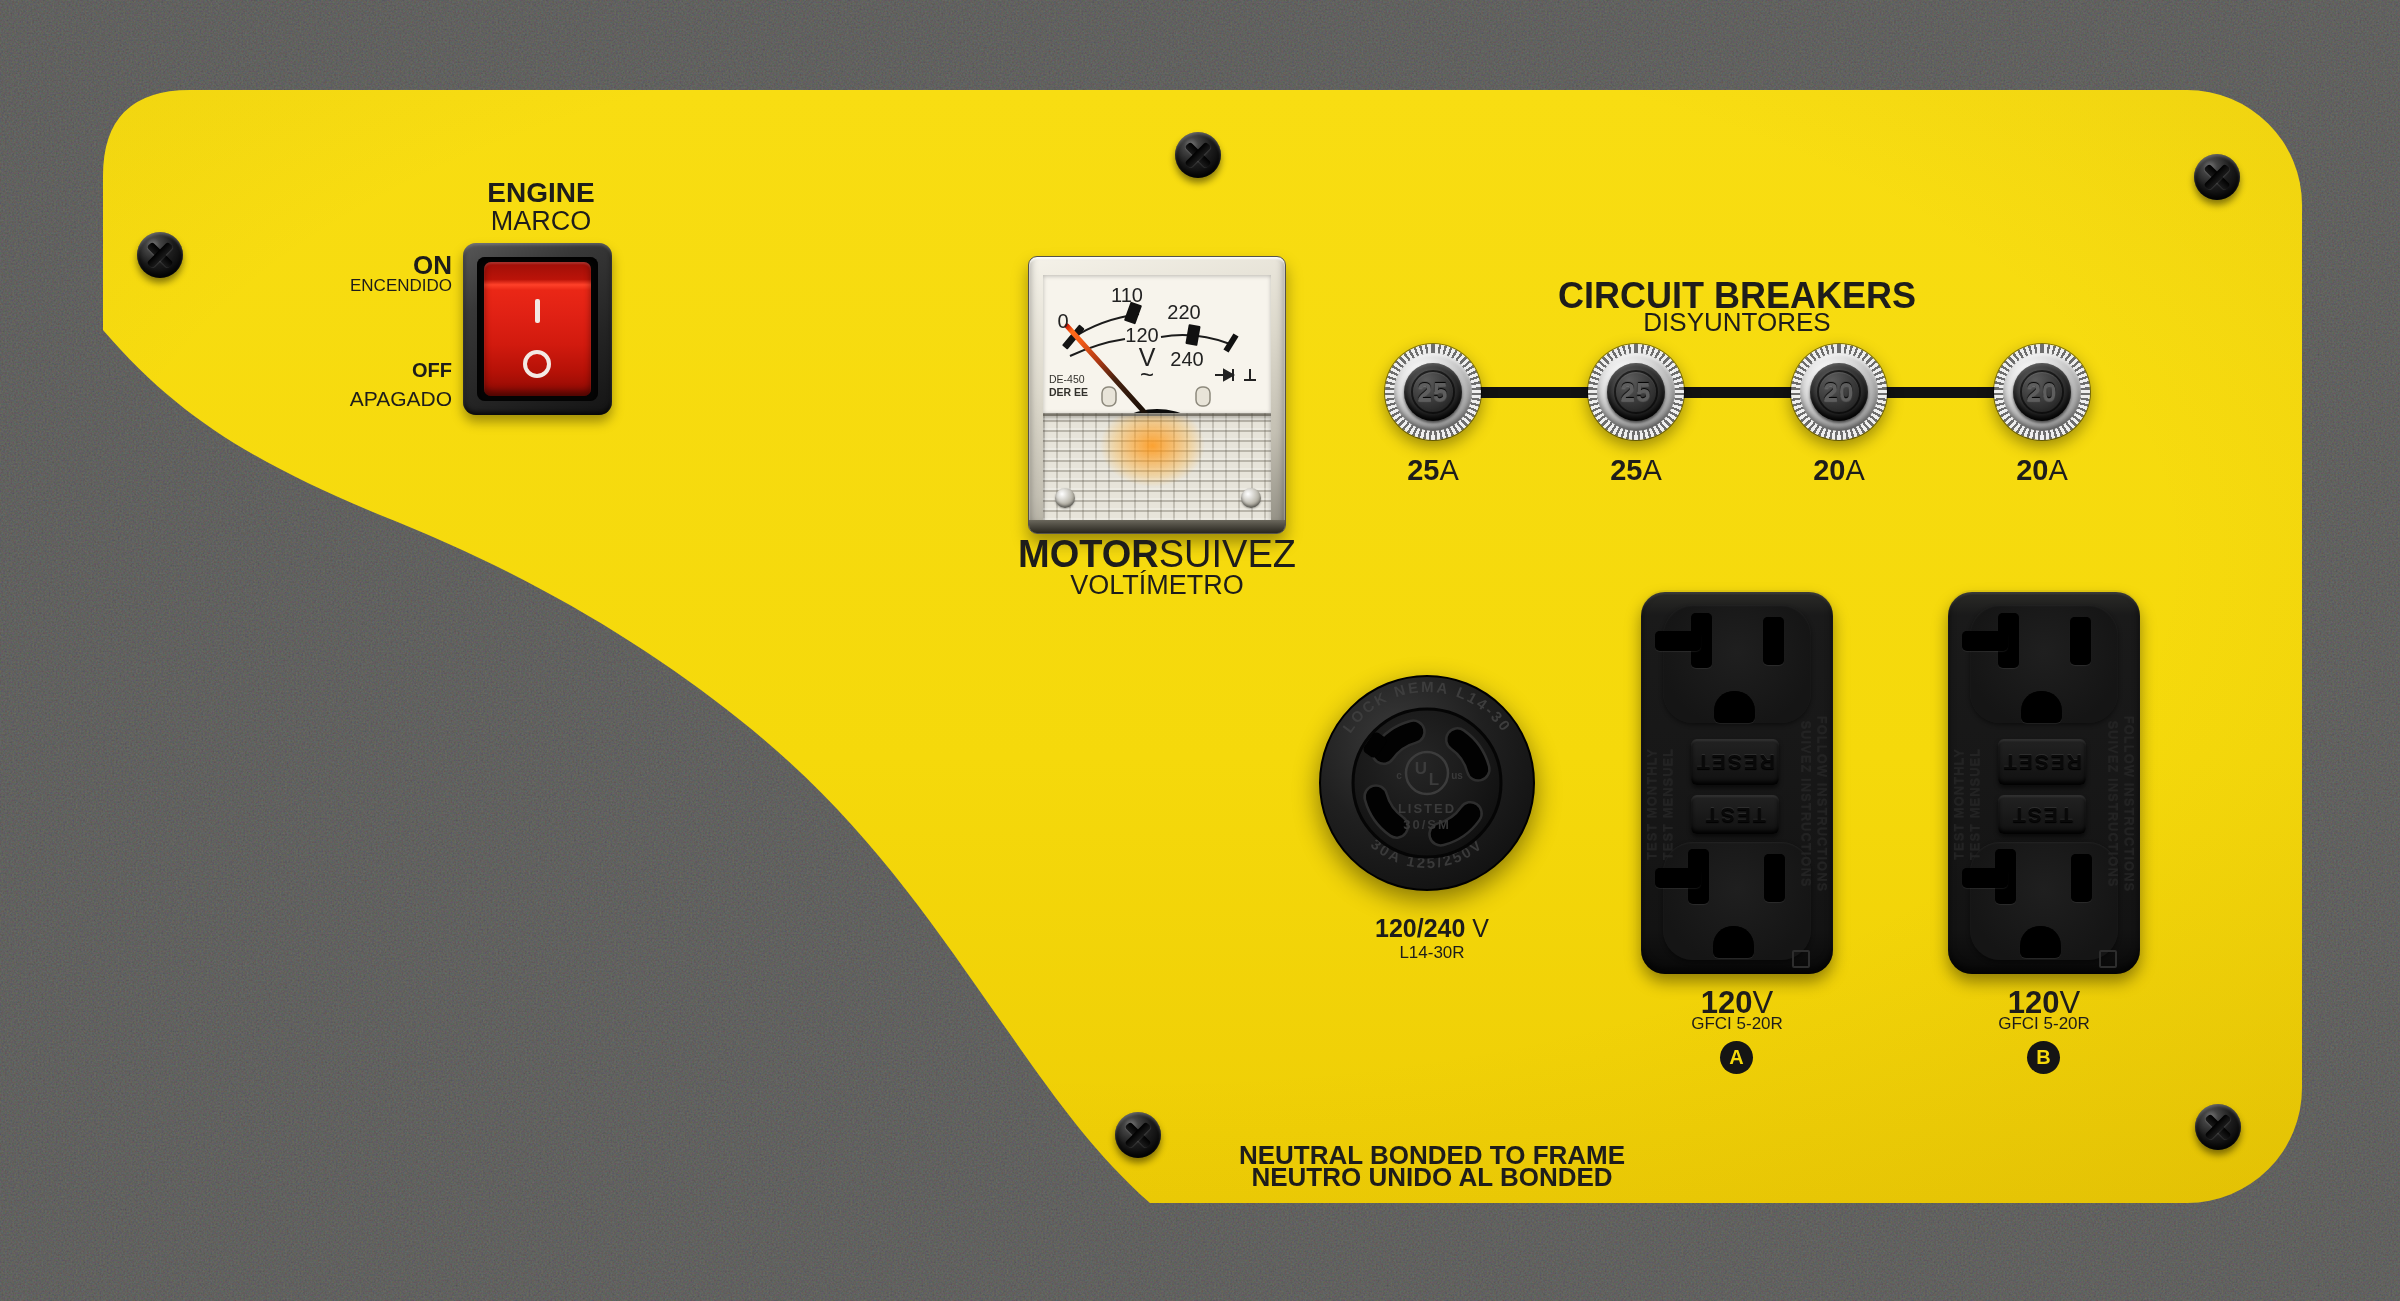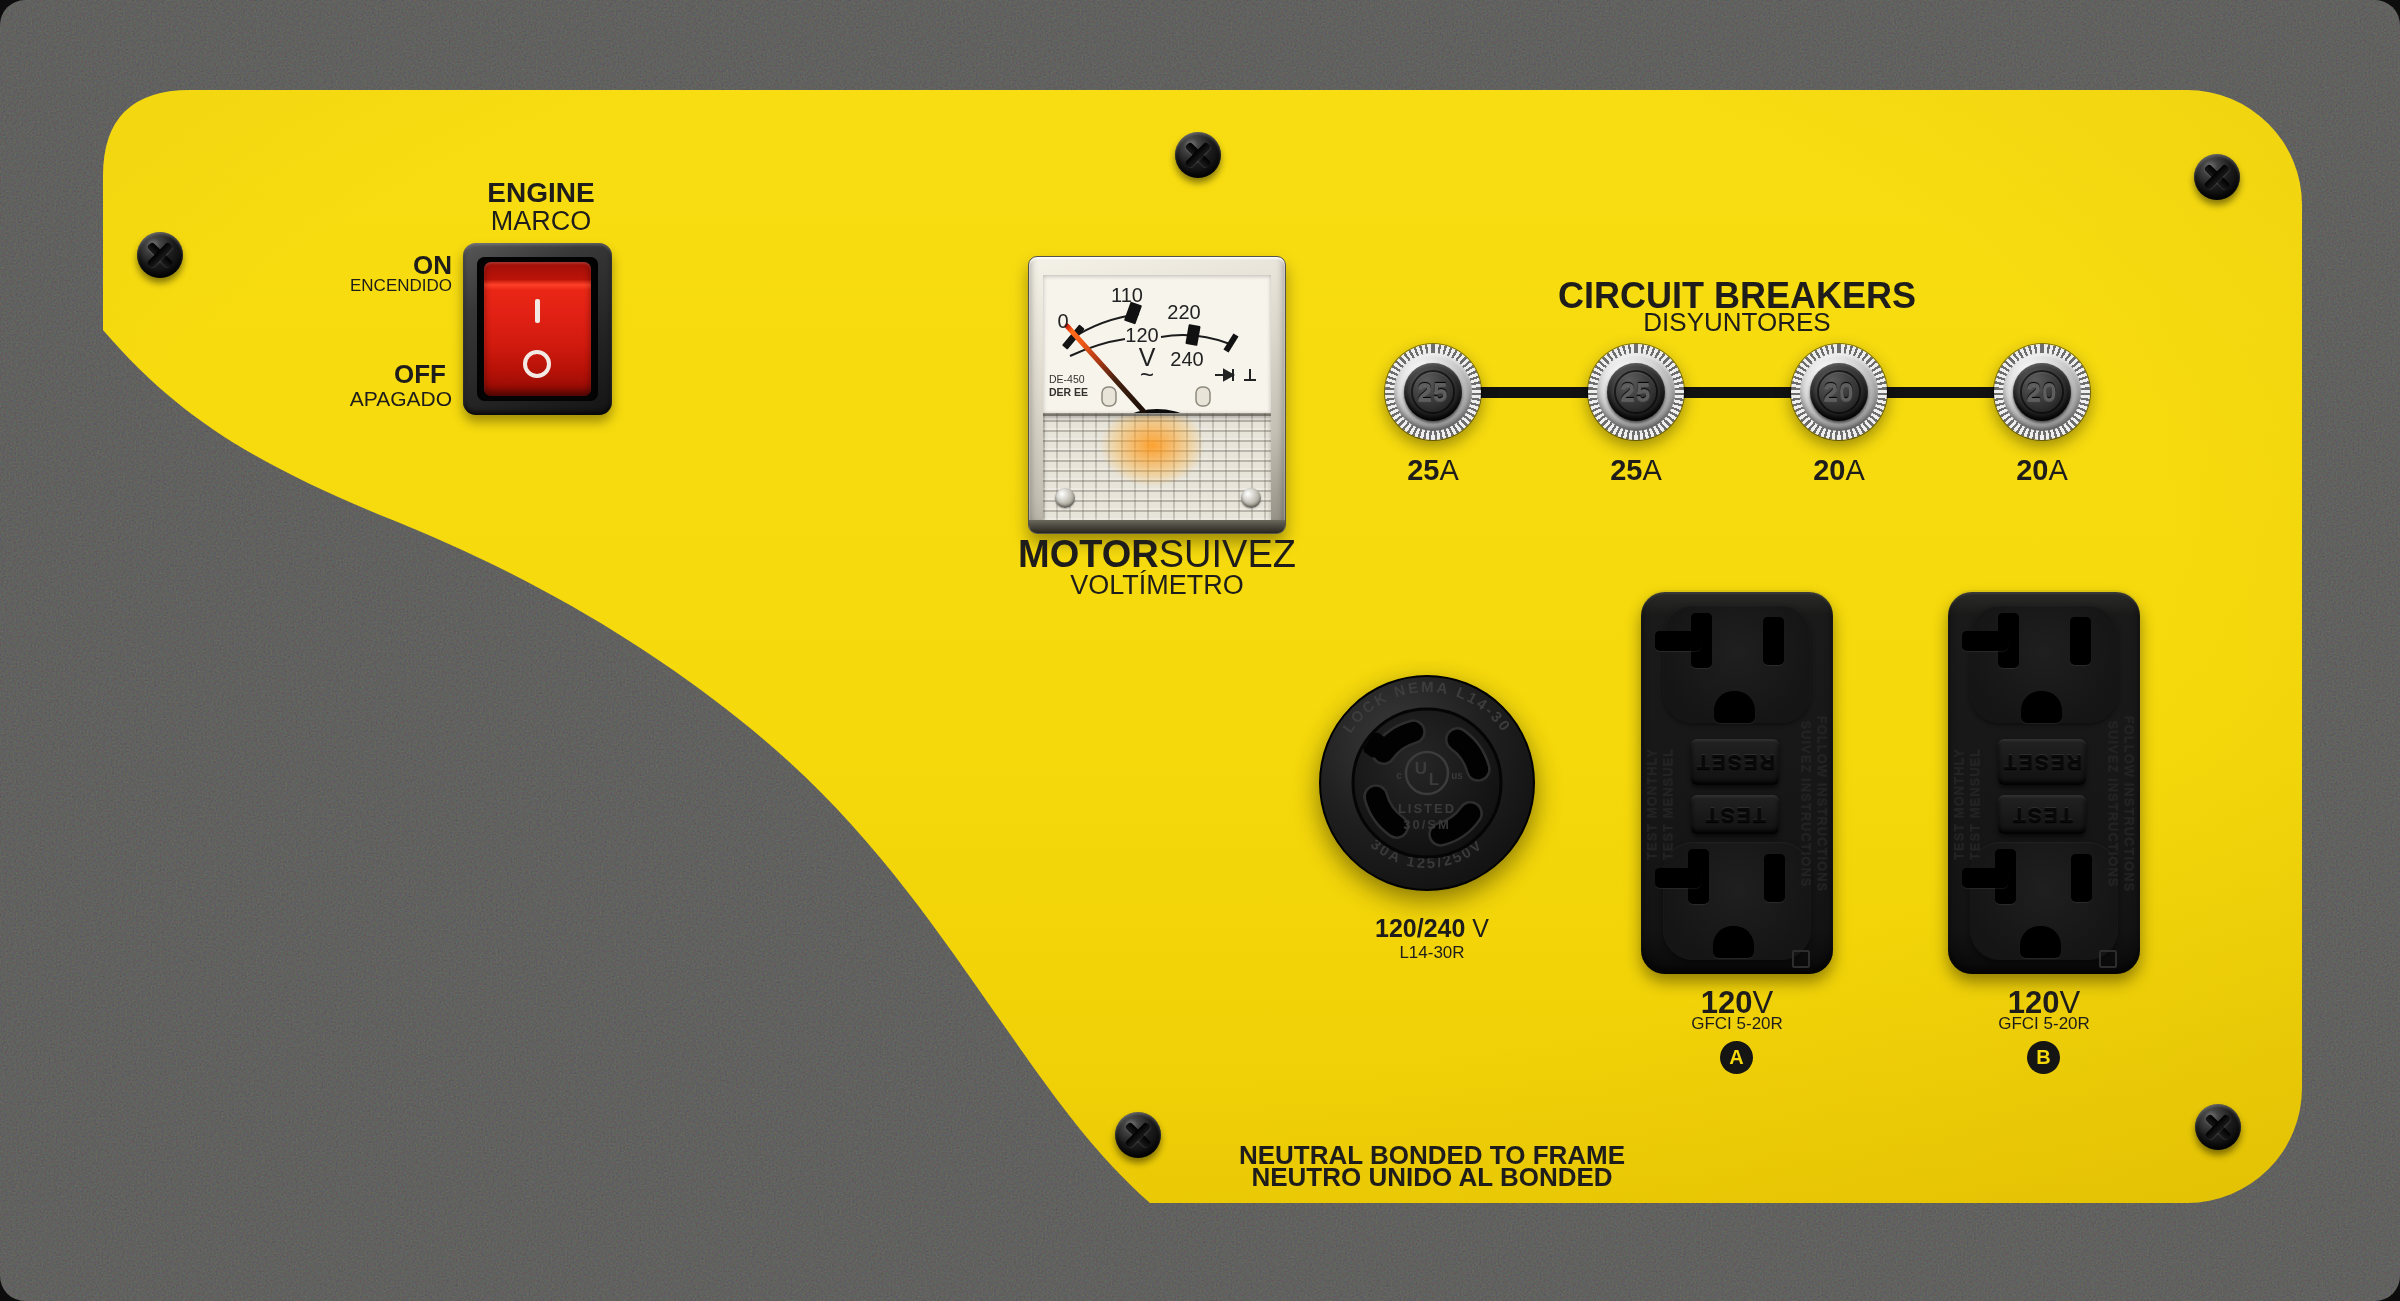--- a/index.html
+++ b/index.html
@@ -1,16 +1,16 @@
 <!DOCTYPE html>
 <html><head>
 <meta charset="utf-8">
 <style>
   html,body{margin:0;padding:0;background:#0d0d0d;}
-  #stage{position:relative;width:2400px;height:1301px;overflow:hidden;background:#141414;font-family:"Liberation Sans",sans-serif;border-radius:25px;}
+  #stage{position:relative;width:2400px;height:1301px;overflow:hidden;background:#141414;font-family:"Liberation Sans",sans-serif;}
   #stage svg.bg{position:absolute;left:0;top:0;}
   .t{position:absolute;color:#1e1d1b;font-family:"Liberation Sans",sans-serif;white-space:nowrap;line-height:1.08;}
   .tc{transform:translateX(-50%);text-align:center;}
   .tr{text-align:right;}
   .b{font-weight:bold;}
 
   
   .screw{position:absolute;width:46px;height:46px;border-radius:50%;
     background:radial-gradient(circle at 35% 28%,#777 0%,#444 16%,#1c1c1c 45%,#0a0a0a 78%,#000 100%);
     box-shadow:0 5px 7px rgba(0,0,0,.45), inset 0 2px 3px rgba(255,255,255,.28), inset 0 -4px 6px rgba(0,0,0,.85);}
@@ -142,21 +142,21 @@
   <div class="screw" style="left:2195px;top:1104px">
       <i class="c1"></i>
       <i class="c2"></i>
     </div>
 
   <div class="t tc b" style="left:541px;top:178px;font-size:28px">ENGINE</div>
   <div class="t tc" style="left:541px;top:207px;font-size:27px">MARCO</div>
 
   <div class="t tr b" style="left:202px;top:251px;width:250px;font-size:26px">ON</div>
   <div class="t tr" style="left:202px;top:277px;width:250px;font-size:17px">ENCENDIDO</div>
-  <div class="t tr b" style="left:196px;top:360px;width:250px;font-size:26px">OFF</div>
+  <div class="t tr b" style="left:202px;top:360px;width:250px;font-size:20px">OFF</div>
   <div class="t tr" style="left:202px;top:388px;width:250px;font-size:21px">APAGADO</div>
 
   <div class="sw-bezel">
     <div class="sw-well"></div>
     <div class="sw-rocker">
       <div class="sw-I"></div>
       <div class="sw-O"></div>
     </div>
   </div>
 

